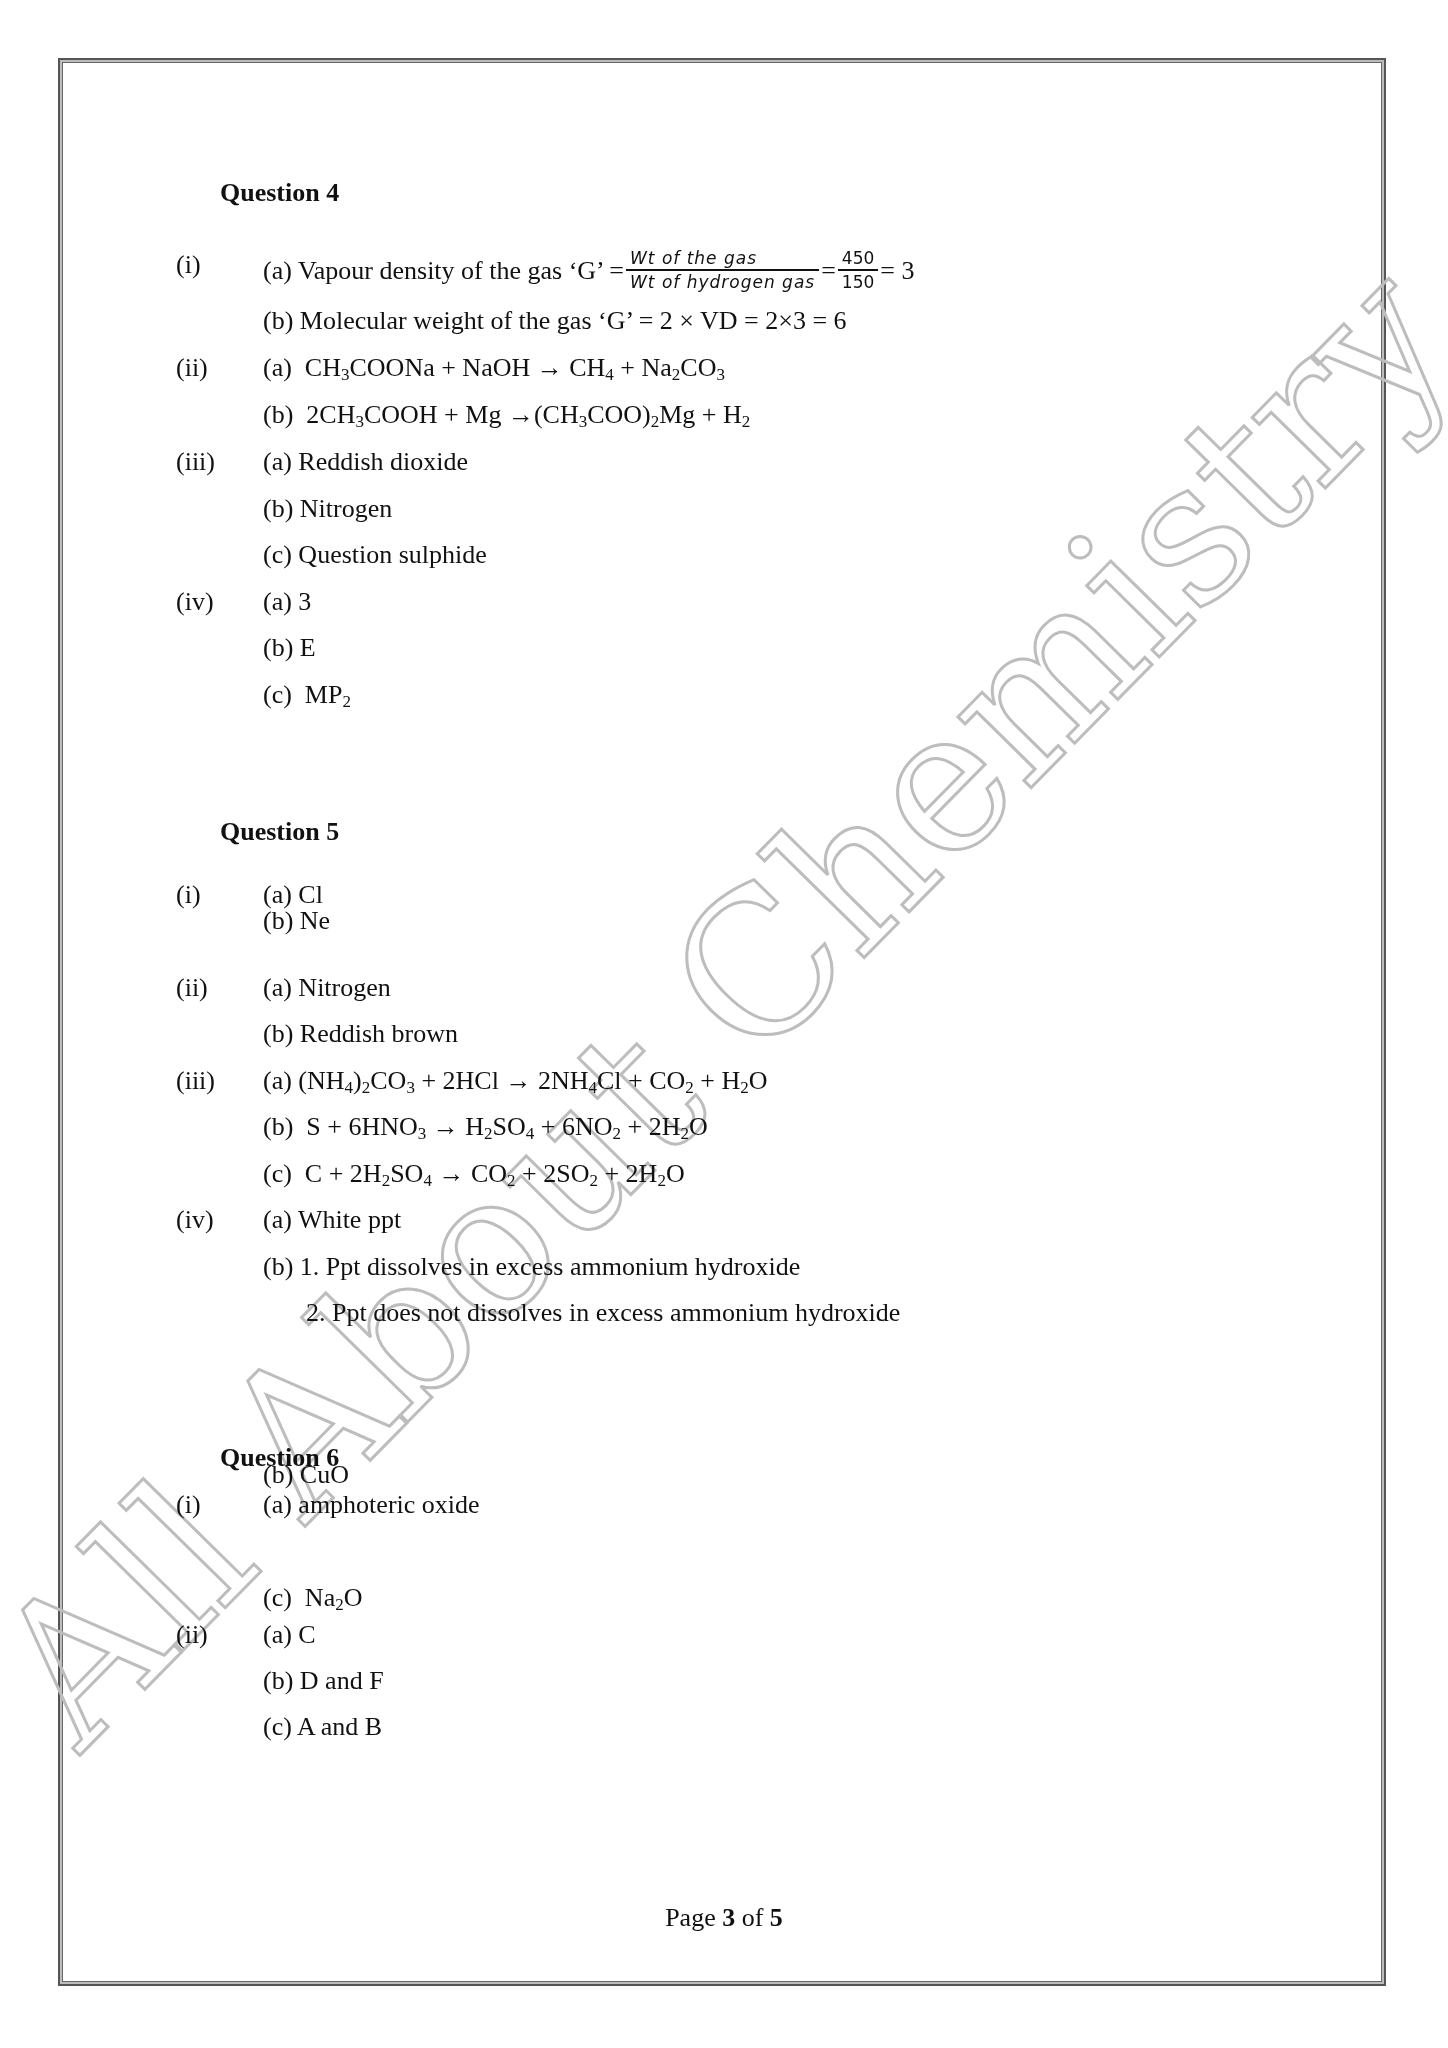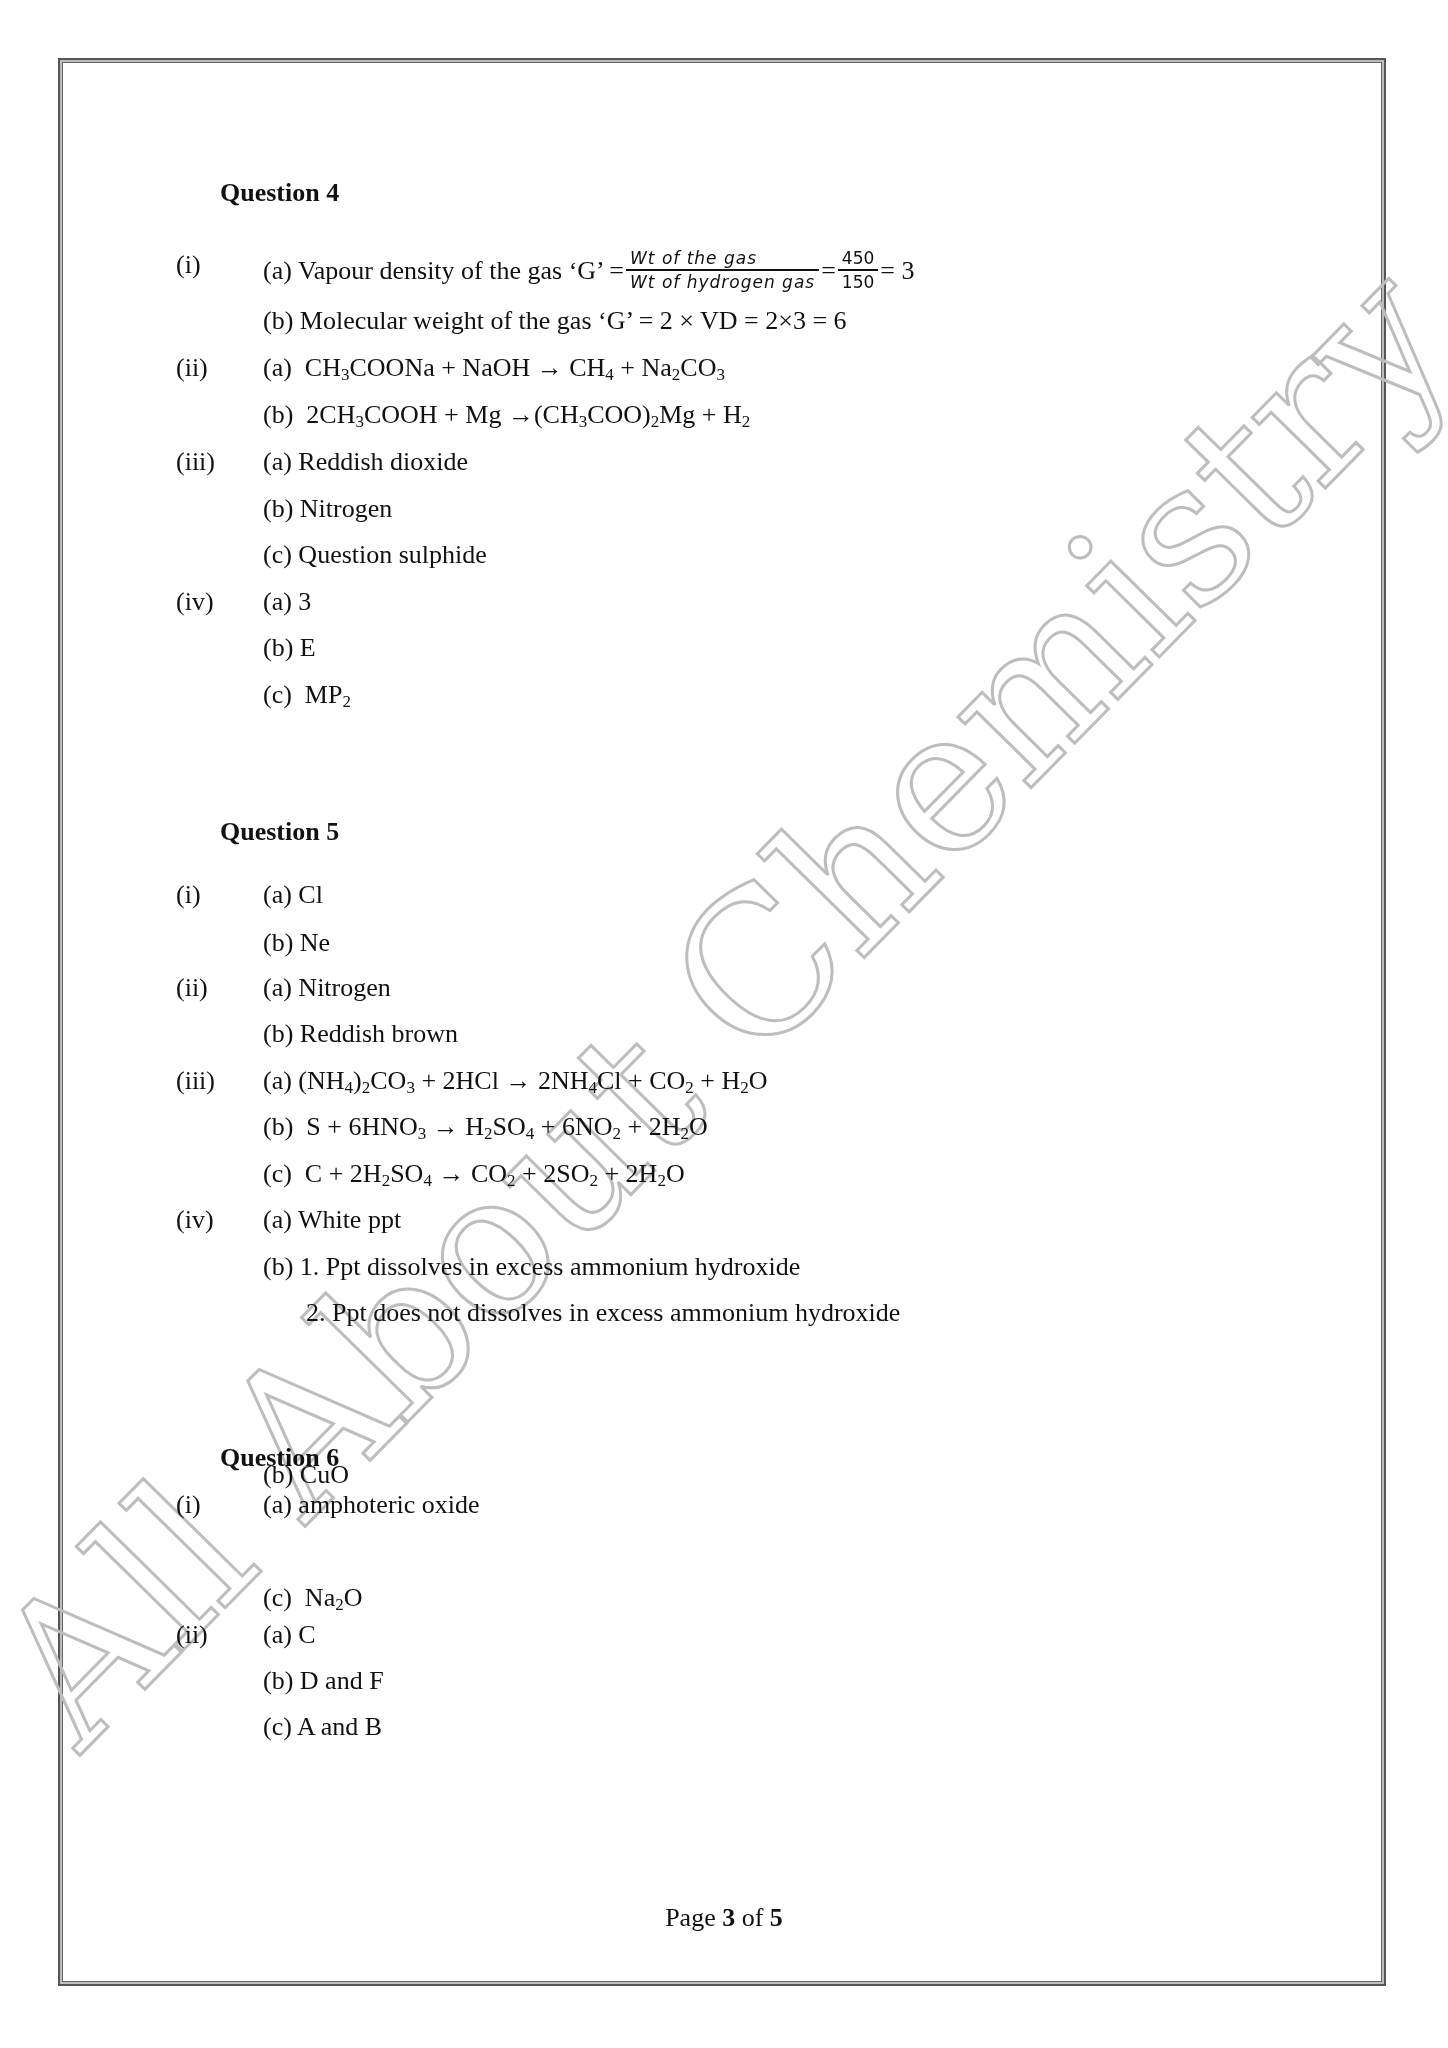--- a/index.html
+++ b/index.html
@@ -132,21 +132,21 @@
 
 <div class="roman" style="top:587px">(iv)</div>
 <div class="ans" style="top:587px">(a) 3</div>
 <div class="ans" style="top:633px">(b)  E</div>
 <div class="ans" style="top:680px">(c)&nbsp; MP<sub>2</sub></div>
 
 <div class="qtitle" style="top:817px">Question 5</div>
 
 <div class="roman" style="top:880px">(i)</div>
 <div class="ans" style="top:880px">(a) Cl</div>
-<div class="ans" style="top:928px">(b)  Ne</div>
+<div class="ans" style="top:906px">(b)  Ne</div>
 
 <div class="roman" style="top:973px">(ii)</div>
 <div class="ans" style="top:973px">(a) Nitrogen</div>
 <div class="ans" style="top:1019px">(b)  Reddish brown</div>
 
 <div class="roman" style="top:1066px">(iii)</div>
 <div class="ans" style="top:1066px">(a) (NH<sub>4</sub>)<sub>2</sub>CO<sub>3</sub> + 2HCl → 2NH<sub>4</sub>Cl + CO<sub>2</sub> + H<sub>2</sub>O</div>
 <div class="ans" style="top:1112px">(b)&nbsp; S + 6HNO<sub>3</sub> → H<sub>2</sub>SO<sub>4</sub> + 6NO<sub>2</sub> + 2H<sub>2</sub>O</div>
 <div class="ans" style="top:1159px">(c)&nbsp; C + 2H<sub>2</sub>SO<sub>4</sub> → CO<sub>2</sub> + 2SO<sub>2</sub> + 2H<sub>2</sub>O</div>
 

